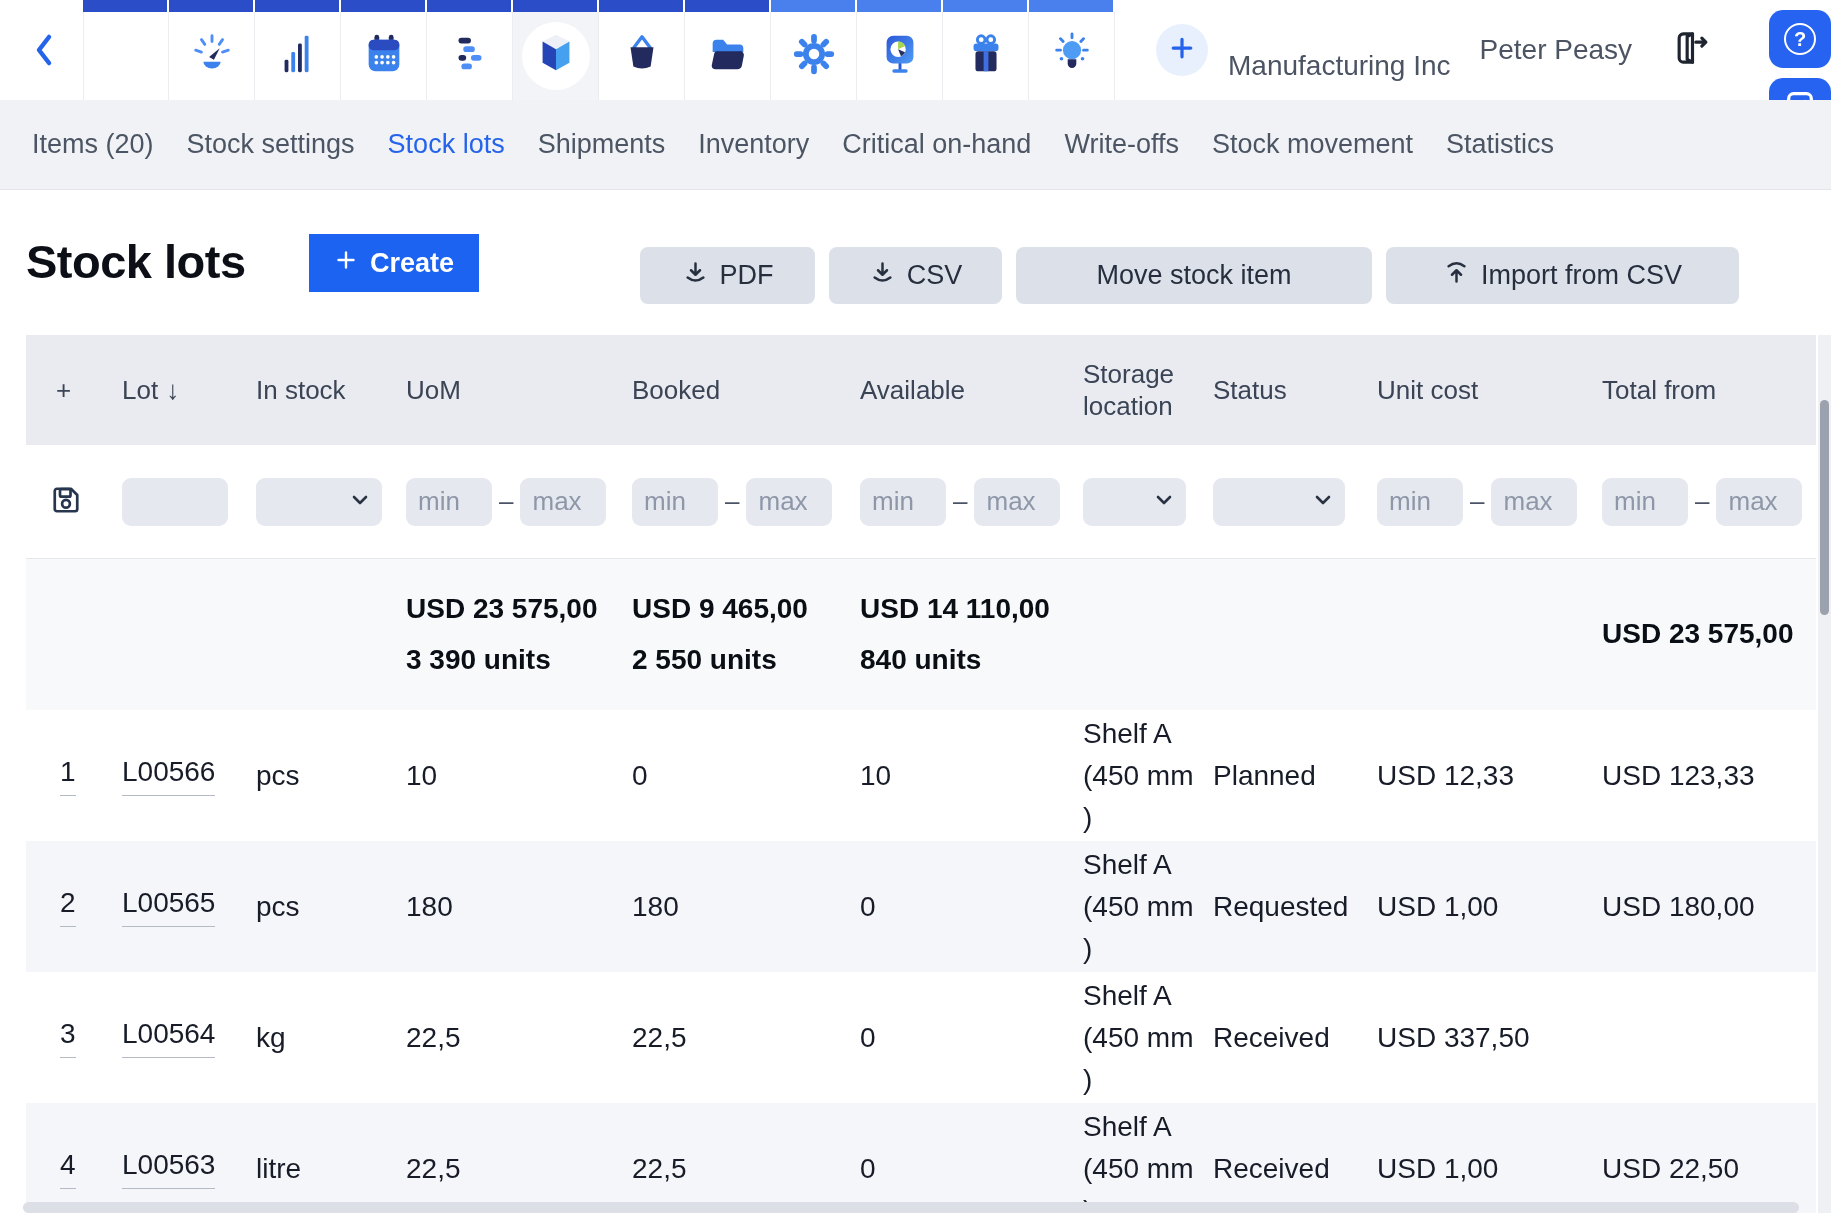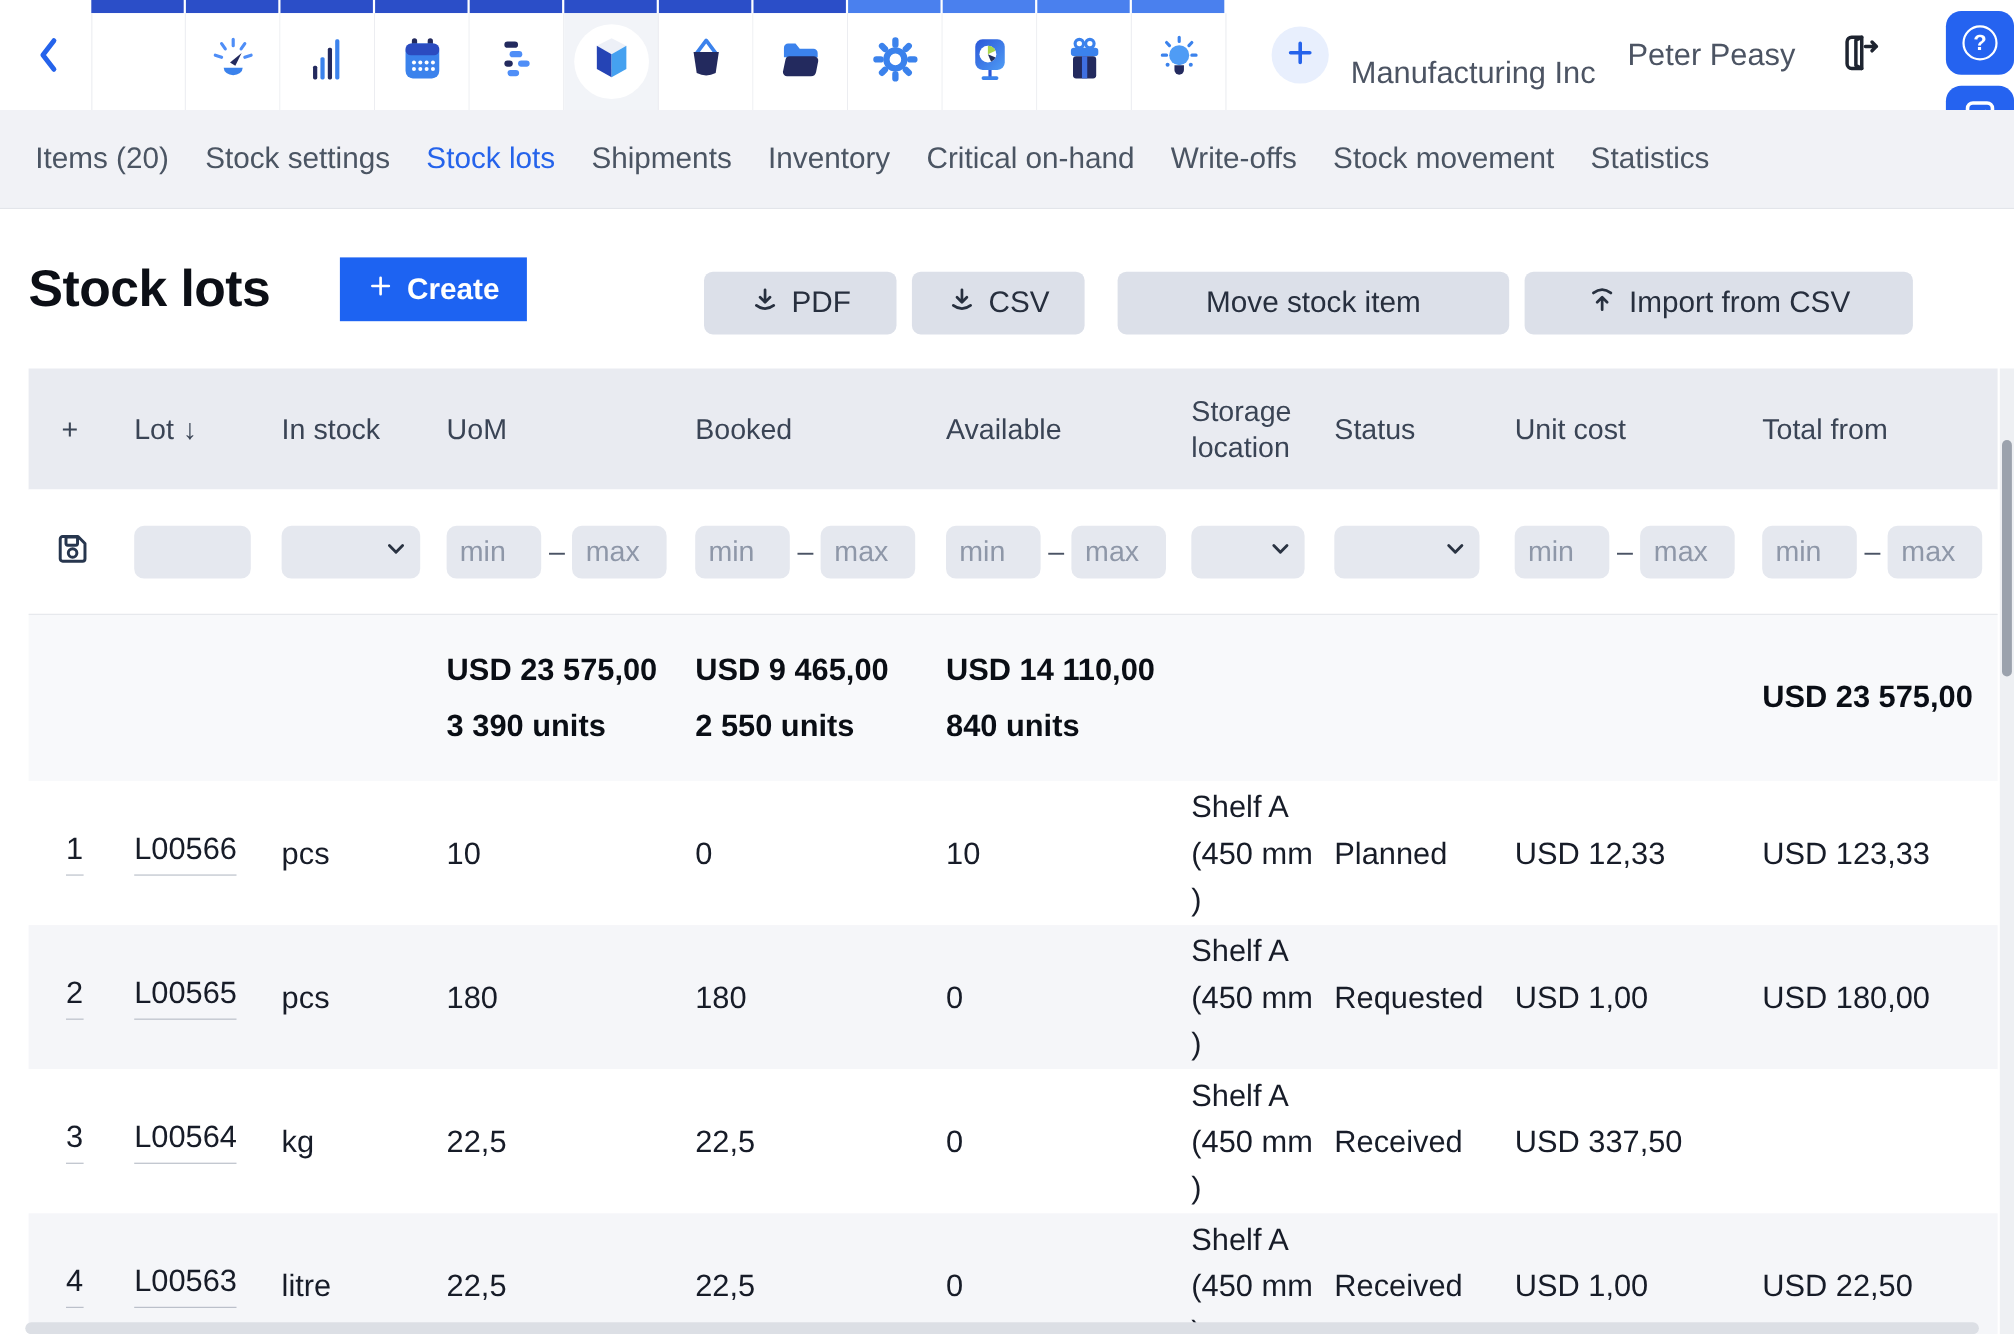--- a/index.html
+++ b/index.html
@@ -35,21 +35,21 @@
   .nav { position:absolute; left:0; top:100px; width:1831px; height:90px; background:#f1f2f6; border-bottom:1px solid #e3e5ea; display:flex; align-items:center; padding-left:32px; }
   .nav-tab { font-size:27px; color:#4b5563; margin-right:33px; white-space:nowrap; cursor:pointer; }
   .nav-tab.active { color:#2563eb; }
 
   
   .title-row { position:absolute; left:0; top:190px; width:1831px; height:145px; background:#fff; }
   .page-title { position:absolute; left:26px; top:44px; font-size:47px; font-weight:600; color:#0c0f16; letter-spacing:-0.5px; }
   .create-btn { position:absolute; left:273px; top:44px; width:170px; height:58px; background:#1d63f2; border:none; border-radius:0; color:#fff; font-size:27px; font-weight:700; display:flex; align-items:center; justify-content:center; gap:12px; cursor:pointer; font-family:"Liberation Sans",sans-serif;margin-left:36px; }
   .gray-btn { position:absolute; top:42px; height:57px; background:#dce0e9; border:none; border-radius:8px; color:#272f3e; font-size:27px; font-weight:500; display:flex; align-items:center; justify-content:center; gap:11px; cursor:pointer; font-family:"Liberation Sans",sans-serif;margin-top:15px; }
   .btn-pdf { left:640px; width:175px; }
-  .btn-csv { left:829px; width:157px; }
+  .btn-csv { left:829px; width:173px; }
   .btn-move { left:1016px; width:356px; }
   .btn-import { left:1386px; width:353px; }
 
   
   .table { position:absolute; left:26px; top:335px; width:1790px; }
   .grid { display:grid; grid-template-columns:96px 134px 150px 226px 228px 223px 130px 164px 225px 214px; }
   .cell { display:flex; align-items:center; padding-right:10px; }
   .thead { background:#e9ebf1; height:110px; }
   .thead .cell { font-size:26px; color:#3a4455; cursor:pointer; }
   .th-plus { padding-left:30px; font-size:32px; font-weight:400; }

